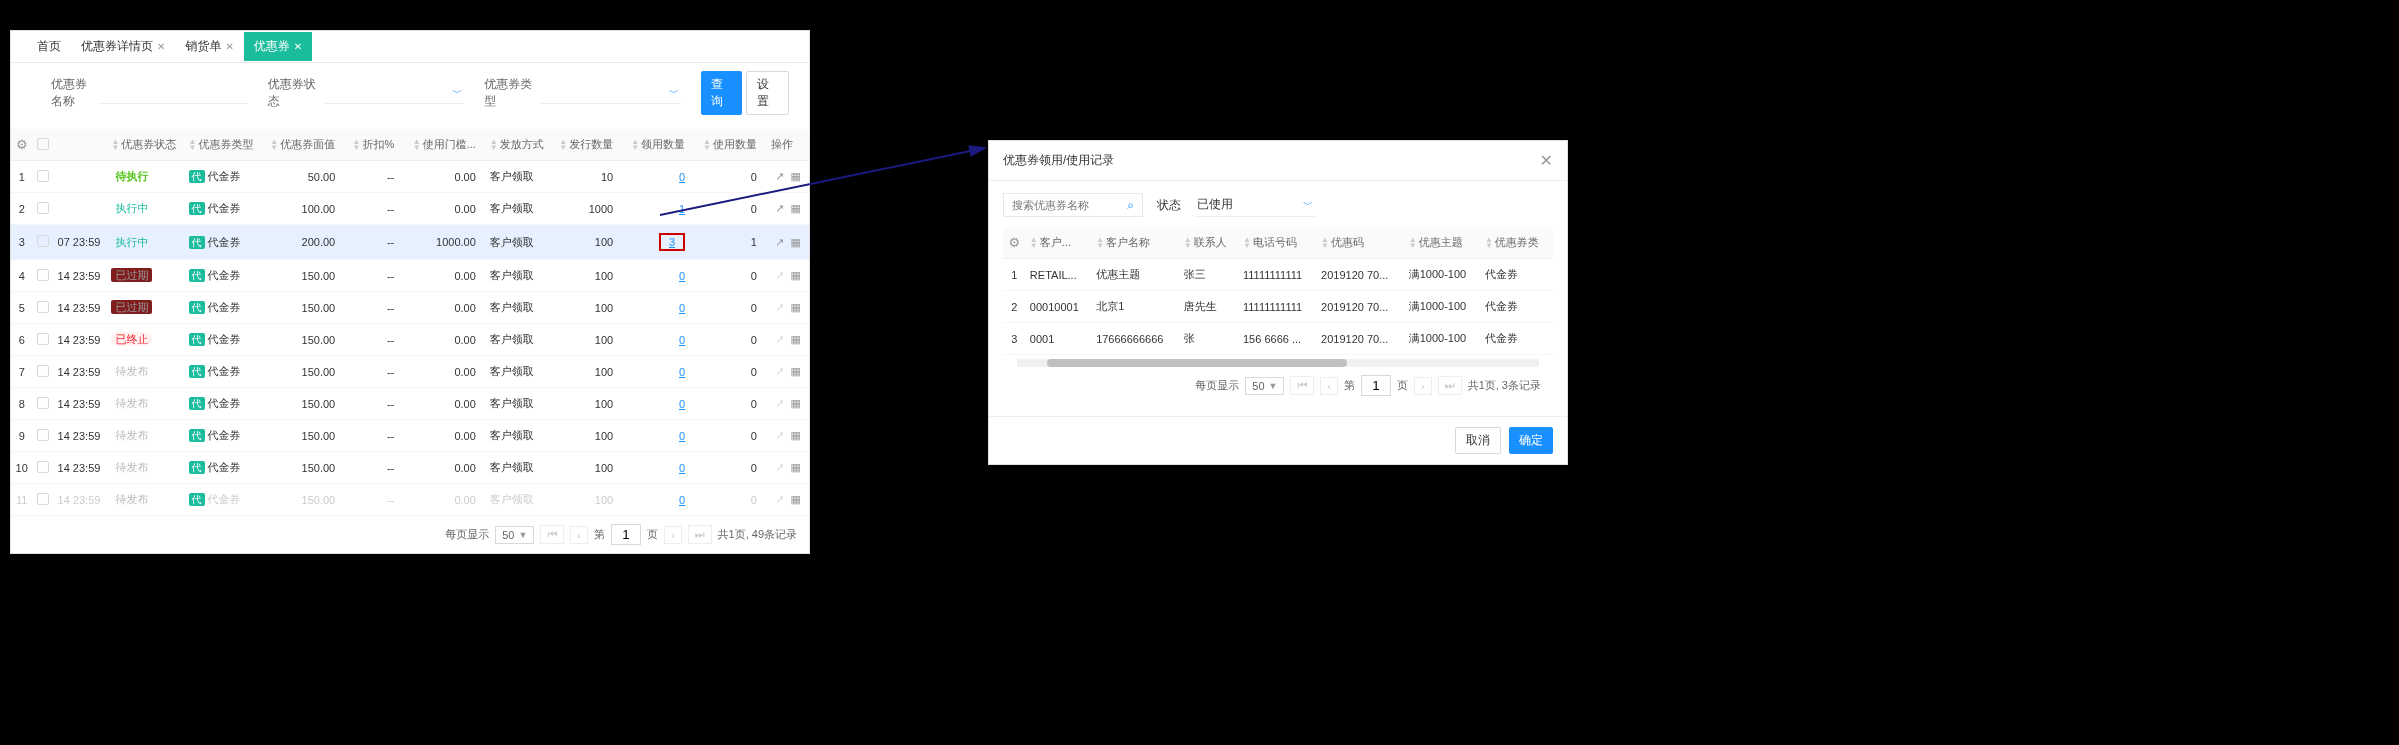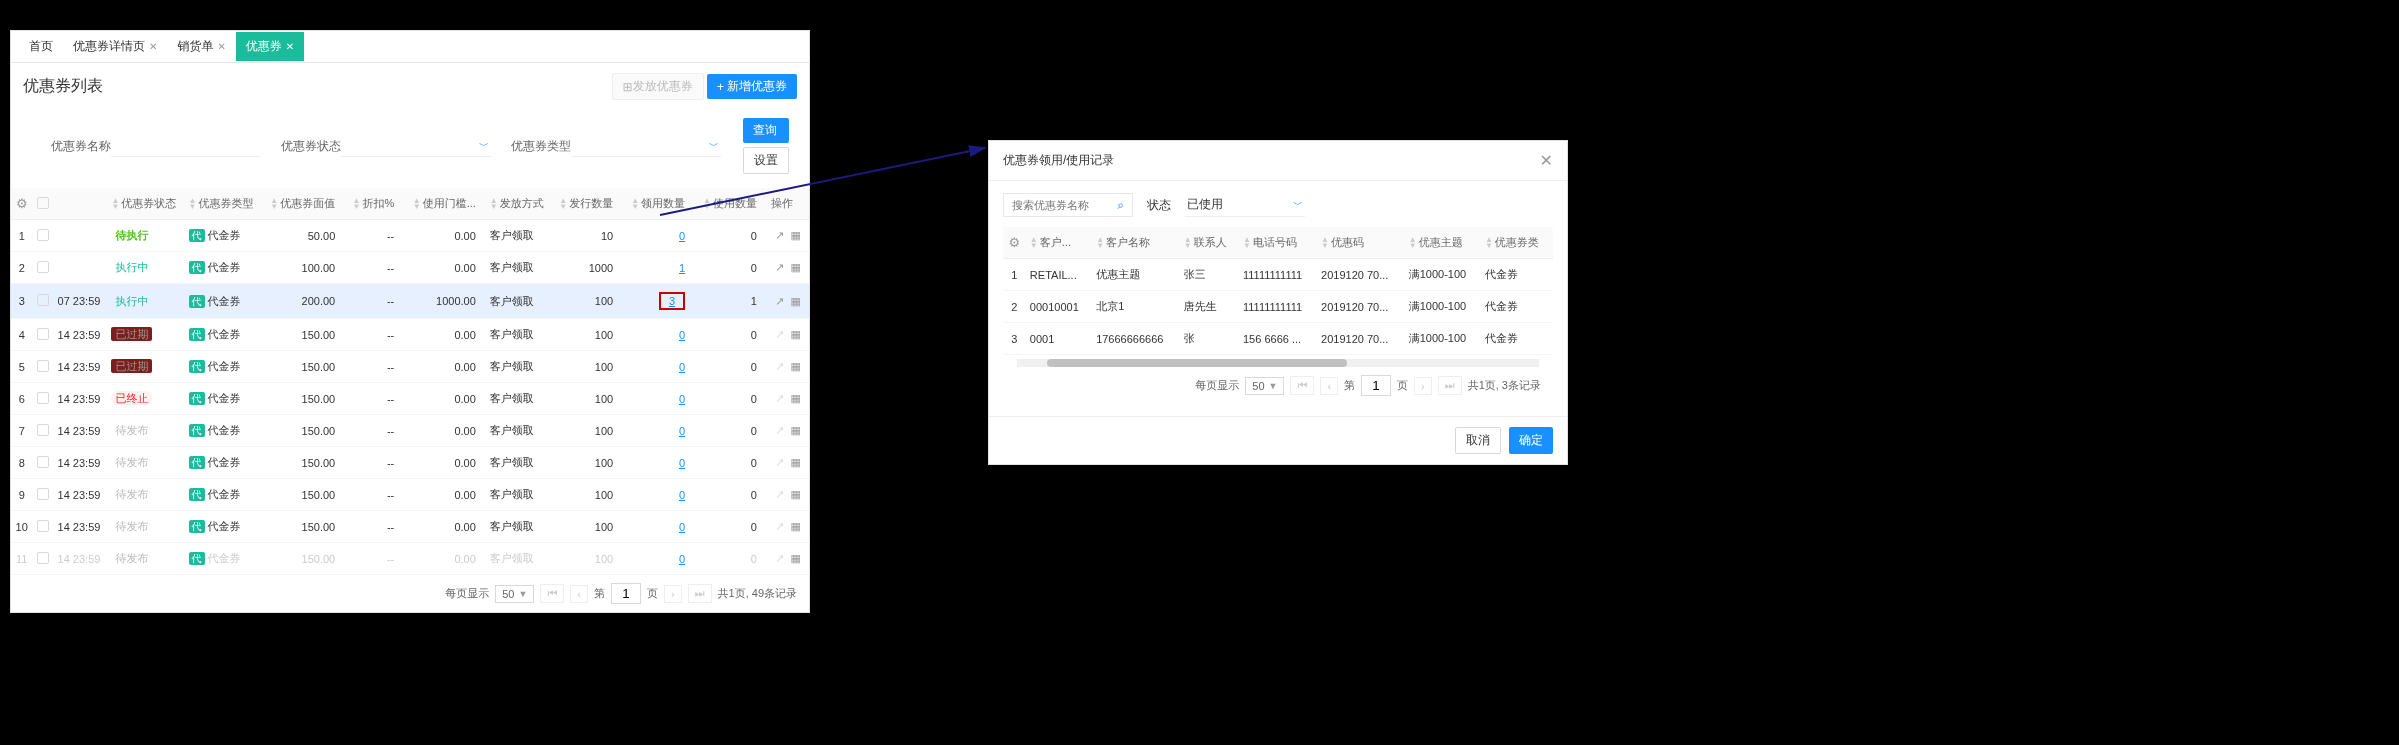--- a/index.html
+++ b/index.html
@@ -1,38 +1,38 @@
 <!DOCTYPE html>
 <html><head>
 <meta charset="utf-8">
 <style>
 * { box-sizing: border-box; margin: 0; padding: 0; }
 body { font-family: "Microsoft YaHei", Arial, sans-serif; font-size: 12px; background: #000; color: #333; position: relative; width: 2399px; height: 745px; }
 .panel { background: #fff; position: absolute; border: 1px solid #e0e0e0; }
 .left-panel { left: 10px; top: 30px; width: 800px; }
 .right-panel { left: 988px; top: 140px; width: 580px; }
-.tabs { display: flex; border-bottom: 1px solid #e8e8e8; height: 32px; align-items: center; padding: 0 8px; }
+.tabs { display: flex; border-bottom: 1px solid #e8e8e8; height: 32px; align-items: center; padding: 0 16px; }
 .tab { padding: 6px 10px; display: flex; align-items: center; gap: 4px; cursor: pointer; }
 .tab.active { background: #1abc9c; color: #fff; }
 .close-x { font-size: 10px; color: #999; }
 .tab.active .close-x { color: #fff; }
 .titlebar { display: flex; justify-content: space-between; align-items: center; padding: 10px 12px; }
 .title { font-size: 16px; font-weight: 500; }
 .btn { display: inline-flex; align-items: center; padding: 4px 10px; border-radius: 2px; cursor: pointer; font-size: 12px; }
 .btn-disabled { color: #bbb; border: 1px solid #eee; background: #fafafa; }
 .btn-primary { background: #1890ff; color: #fff; }
 .btn-default { border: 1px solid #d9d9d9; background: #fff; }
 .plus { margin-right: 3px; }
 .filters { display: flex; gap: 20px; padding: 8px 20px 14px 40px; align-items: center; }
 .filter { display: flex; align-items: center; }
 .filter label { color: #666; }
 .input { border: none; border-bottom: 1px solid #eee; padding: 3px 2px; width: 150px; outline: none; }
 .select { border: none; border-bottom: 1px solid #eee; padding: 3px 2px; width: 150px; display: flex; justify-content: space-between; align-items: center; cursor: pointer; }
 .chevron { color: #1890ff; font-size: 10px; }
-.filter-btns { display: flex; flex-direction: column; gap: 4px; margin-left: auto; }
+.filter-btns { display: flex; flex-direction: row; gap: 4px; margin-left: auto; }
 .table { width: 100%; border-collapse: collapse; }
 .table th { background: #fafafa; padding: 8px 4px; font-weight: 400; color: #666; font-size: 11px; text-align: left; border-bottom: 1px solid #eee; white-space: nowrap; }
 .table th.num { text-align: right; padding-right: 10px; }
 .table td { padding: 8px 4px; border-bottom: 1px solid #f5f5f5; font-size: 11px; white-space: nowrap; }
 .table td.num { text-align: right; padding-right: 10px; }
 .table tr.highlight { background: #e6f0ff; }
 .table tr.dim td { color: #ccc; }
 .gear { color: #999; cursor: pointer; font-size: 13px; }
 .sort-ic { color: #ccc; font-size: 8px; display: inline-block; line-height: 6px; vertical-align: middle; margin-right: 2px; }
 .status { padding: 1px 4px; font-size: 11px; }
@@ -49,21 +49,21 @@
 .link { color: #1890ff; text-decoration: underline; cursor: pointer; }
 .pager { display: flex; justify-content: flex-end; align-items: center; gap: 6px; padding: 8px 12px; color: #666; font-size: 11px; }
 .pager .sel { border: 1px solid #d9d9d9; padding: 2px 6px; display: flex; align-items: center; gap: 4px; }
 .pager .pg-btn { border: 1px solid #eee; padding: 2px 6px; color: #ccc; cursor: pointer; }
 .pager .pg-input { border: 1px solid #d9d9d9; width: 30px; text-align: center; padding: 2px; }
 svg.arrow { position: absolute; pointer-events: none; }
 .modal-header { display: flex; justify-content: space-between; align-items: center; padding: 10px 14px; border-bottom: 1px solid #eee; }
 .modal-close { color: #999; cursor: pointer; font-size: 16px; }
 .modal-body { padding: 12px 14px; }
 .search-row { display: flex; align-items: center; gap: 14px; margin-bottom: 10px; }
-.search-box { border: 1px solid #e8e8e8; display: flex; align-items: center; padding: 4px 8px; width: 130px; }
+.search-box { border: 1px solid #e8e8e8; display: flex; align-items: center; padding: 4px 8px; width: 140px; }
 .search-box input { border: none; outline: none; width: 100%; font-size: 11px; }
 .search-ic { color: #1890ff; }
 .modal-footer { display: flex; justify-content: flex-end; gap: 8px; padding: 10px 14px; border-top: 1px solid #eee; }
 .scrollbar { height: 8px; background: #f0f0f0; position: relative; margin: 4px 14px 0 14px; }
 .scrollbar .thumb { position: absolute; height: 8px; background: #c0c0c0; border-radius: 4px; }
 </style>
 </head>
 <body>
 
 <div class="panel left-panel">
@@ -79,33 +79,20 @@
       <div class="tab">
         <span>销货单</span>
         <span class="close-x">✕</span>
       </div>
       <div class="tab active">
         <span>优惠券</span>
         <span class="close-x">✕</span>
       </div>
     </div>
 
-  <div class="titlebar">
-    <div class="title">优惠券列表</div>
-    <div>
-      <span class="btn btn-disabled">
-        <span>⊞ </span>
-        <span>发放优惠券</span>
-      </span>
-      <span class="btn btn-primary">
-        <span class="plus">+</span>
-        <span>新增优惠券</span>
-      </span>
-    </div>
-  </div>
 
   <div class="filters">
     <div class="filter">
       <label>优惠券名称</label>
       <input class="input" style="">
     </div>
     <div class="filter">
       <label>优惠券状态</label>
       <div class="select">
         <span></span>

